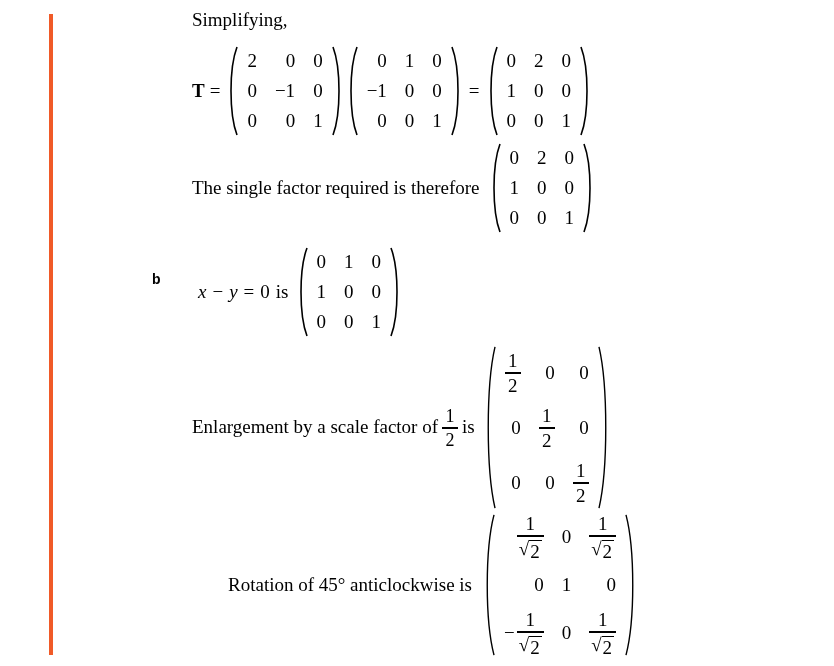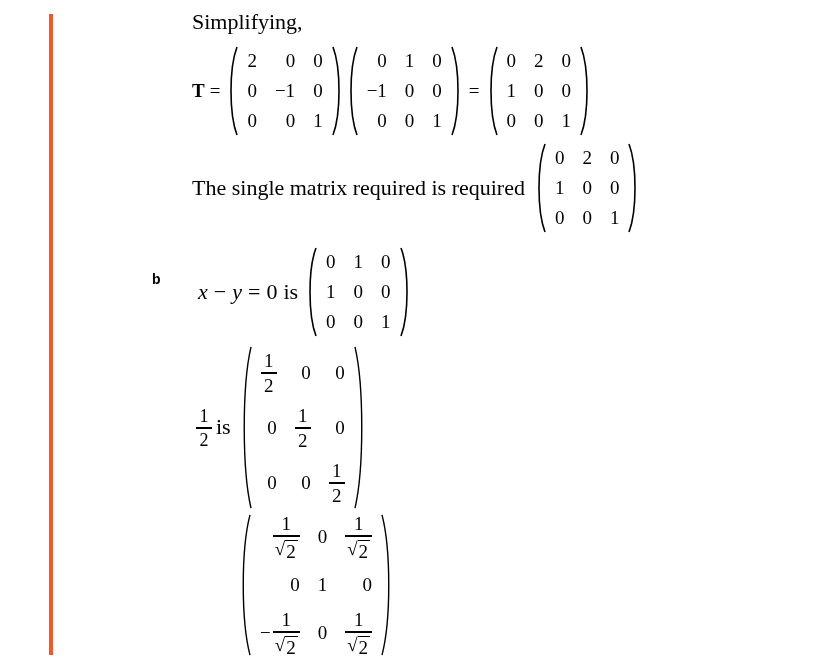--- a/index.html
+++ b/index.html
@@ -33,21 +33,21 @@
     font-size: 14px;
   }
 
   
   .block {
     position: absolute;
     display: flex;
     align-items: center;
   }
   .lead {
-    font-size: 22px;
+    font-size: 19px;
     white-space: nowrap;
     line-height: 1.1;
   }
 
   
   .matrix {
     display: inline-flex;
     align-items: stretch;
     position: relative;
   }
@@ -206,21 +206,21 @@
     </span>
     <span class="paren">
       <svg viewBox="0 0 13 90" preserveAspectRatio="none">
         <path d="M1 1 C9 22, 9 68, 1 89" fill="none" stroke="#000" stroke-width="1.6"></path>
       </svg>
     </span>
   </span>
 </div>
 
 <div class="block" style="left:192px; top:143px;">
-  <span class="lead">The single matrix required is required</span>
+  <span class="lead">The single factor required is therefore</span>
   <span class="matrix" style="margin-left:8px;">
     <span class="paren">
       <svg viewBox="0 0 13 90" preserveAspectRatio="none">
         <path d="M12 1 C4 22, 4 68, 12 89" fill="none" stroke="#000" stroke-width="1.6"></path>
       </svg>
     </span>
     <span class="mgrid cols3 rows-plain">
       <span class="cell">0</span>
       <span class="cell">2</span>
       <span class="cell">0</span>
@@ -270,20 +270,21 @@
     </span>
     <span class="paren">
       <svg viewBox="0 0 13 90" preserveAspectRatio="none">
         <path d="M1 1 C9 22, 9 68, 1 89" fill="none" stroke="#000" stroke-width="1.6"></path>
       </svg>
     </span>
   </span>
 </div>
 
 <div class="block" style="left:192px; top:345px;">
+  <span class="lead">Enlargement by a scale factor of</span>
 
   <span class="frac small inline-frac">
     <span class="num">1</span>
     <span class="bar"></span>
     <span class="den">2</span>
   </span>
 
   <span class="lead">is</span>
 
   <span class="matrix" style="margin-left:8px;">
@@ -326,20 +327,21 @@
     </span>
     <span class="paren">
       <svg viewBox="0 0 13 170" preserveAspectRatio="none">
         <path d="M1 2 C10 42, 10 128, 1 168" fill="none" stroke="#000" stroke-width="1.4"></path>
       </svg>
     </span>
   </span>
 </div>
 
 <div class="block" style="left:228px; top:513px;">
+  <span class="lead">Rotation of 45° anticlockwise is</span>
 
   <span class="matrix" style="margin-left:10px;">
     <span class="paren">
       <svg viewBox="0 0 13 150" preserveAspectRatio="none">
         <path d="M12 2 C3 38, 3 112, 12 148" fill="none" stroke="#000" stroke-width="1.4"></path>
       </svg>
     </span>
     <span class="mgrid cols3 rows-rad">
 
       <span class="cell">

